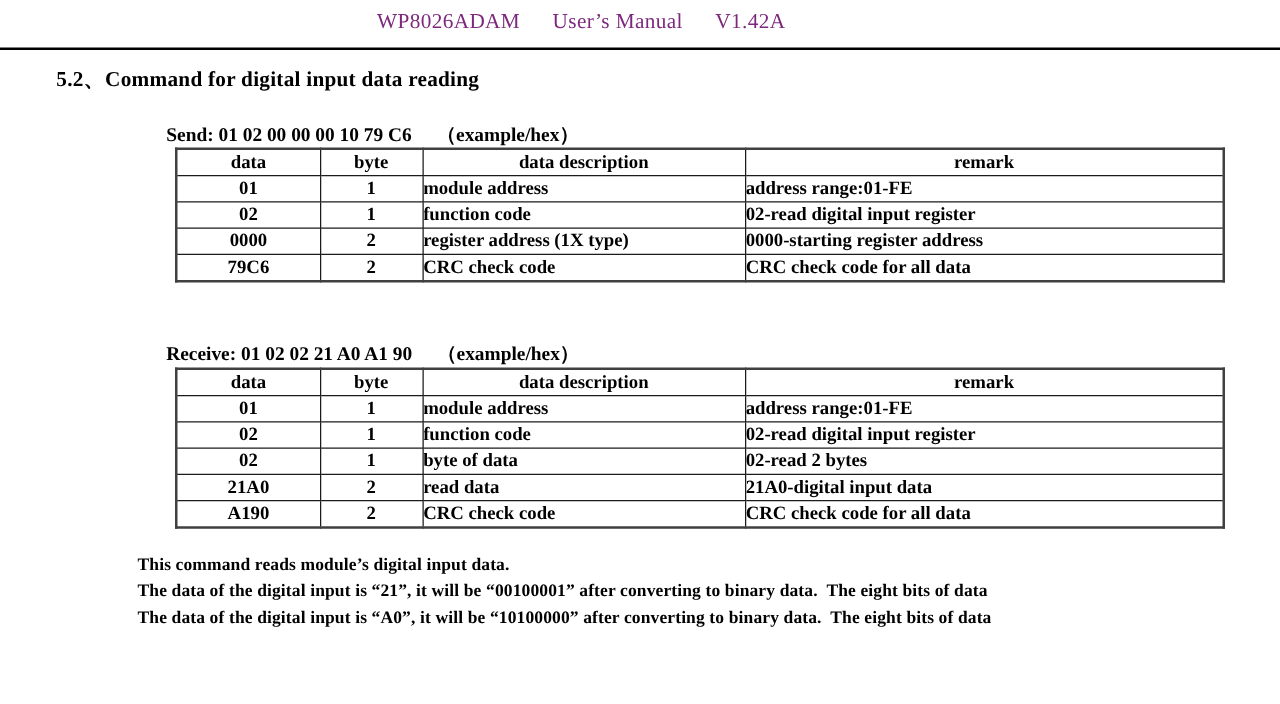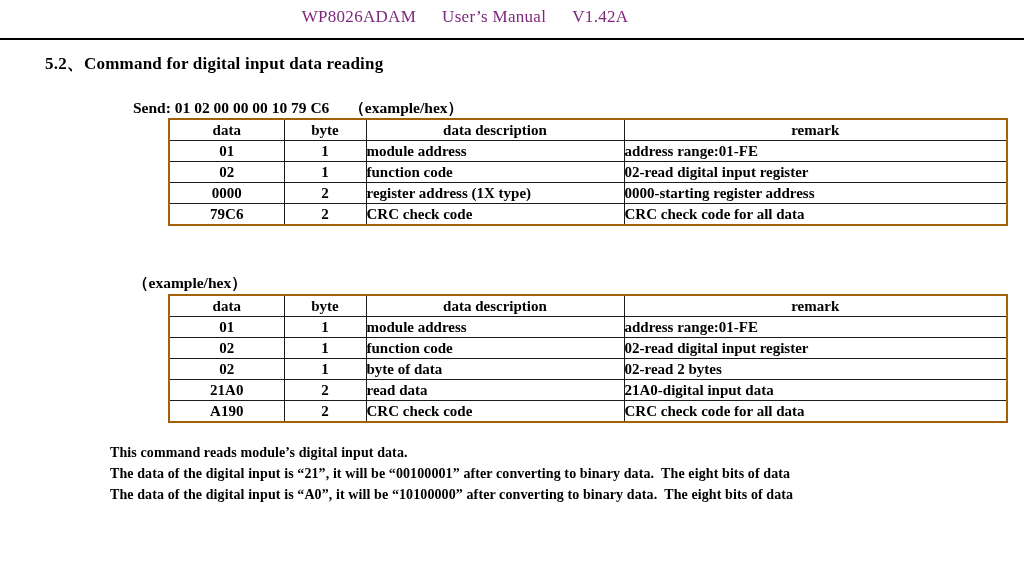--- a/index.html
+++ b/index.html
@@ -40,22 +40,22 @@
     font-size: 15.5px; font-weight: bold; color: #000000;
     white-space: pre;
   }
   .send-label { top: 98px; text-align: center; }
   .receive-label { top: 273px; }
   
   table.cmd-table {
     position: absolute; left: 140px;
     width: 838px; table-layout: fixed;
     border-collapse: collapse;
-    border: 2px solid #a16207;
-    font-size: 15px; font-weight: bold; color: #000000; margin-left: 28px;
+    border: 2px solid #404040;
+    font-size: 15px; font-weight: bold; color: #000000;
   }
   .send-table { top: 118px; }
   .receive-table { top: 294px; }
   table.cmd-table th, table.cmd-table td {
     border: 1.5px solid #1b1b1b;
     height: 20.5px;
     line-height: 20px;
     padding: 0;
     white-space: nowrap;
     overflow: hidden;
@@ -136,20 +136,21 @@
         <tr>
           <td class="al-center">79C6</td>
           <td class="al-center">2</td>
           <td class="al-left">CRC check code</td>
           <td class="al-left">CRC check code for all data</td>
         </tr>
       </tbody>
   </table>
 
   <div class="cmd-label receive-label">
+    <span>Receive: 01 02 02 21 A0 A1 90</span>
     <span>（example/hex）</span>
   </div>
 
   <table class="cmd-table receive-table">
     <colgroup>
       <col class="c-data">
         <col class="c-byte">
         <col class="c-desc">
         <col class="c-remark">
     </colgroup>

